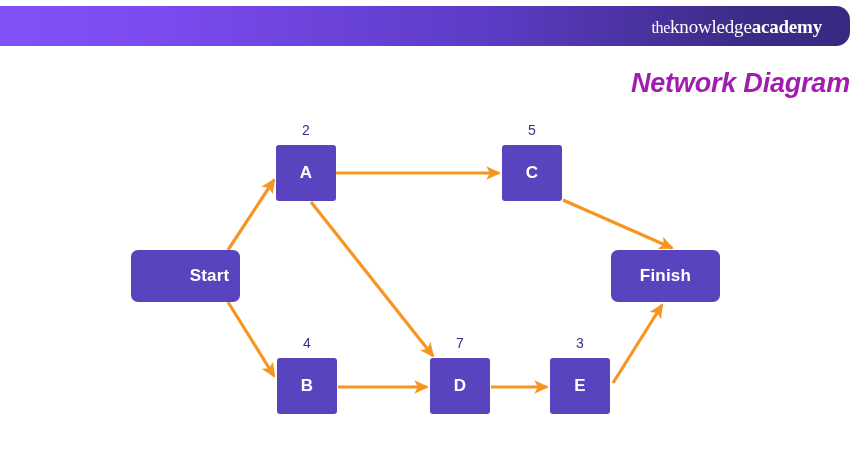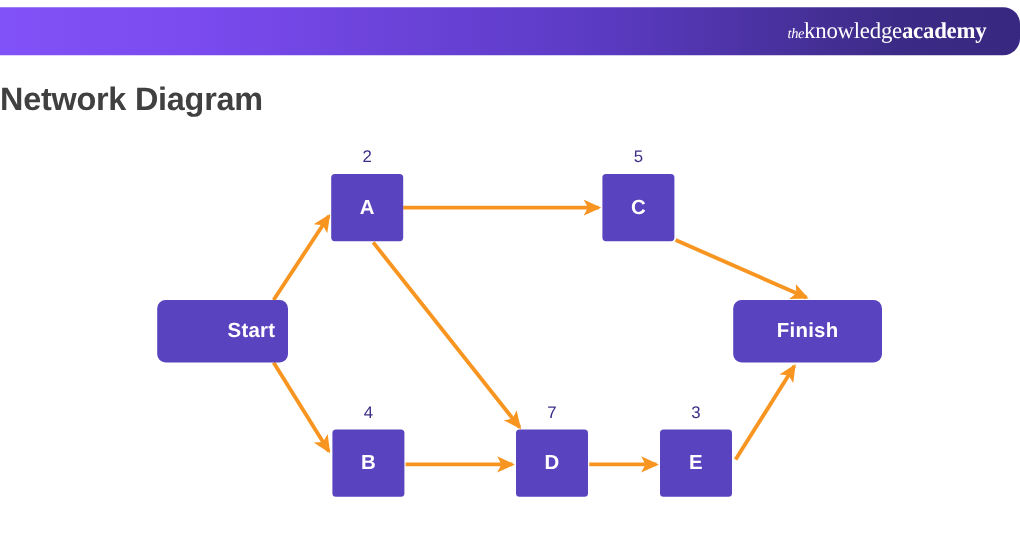--- a/index.html
+++ b/index.html
@@ -34,46 +34,46 @@
     right: 28px;
     top: 50%;
     transform: translateY(-50%);
     color: #ffffff;
     font-family: "Liberation Serif", serif;
     font-size: 19px;
     line-height: 1;
     white-space: nowrap;
   }
   #brand-logo .brand-the {
-    font-style: italic;
-    font-size: 12px;
+    font-size: 16px;
     letter-spacing: -0.3px;
   }
   #brand-logo .brand-knowledge {
     font-weight: normal;
     letter-spacing: -0.2px;
     margin-top: 16px;
   }
   #brand-logo .brand-academy {
     font-weight: bold;
     letter-spacing: -0.2px;
     font-family: Liberation Serif, serif;
   }
 
   
   #page-title {
     position: absolute;
     left: 0;
     top: 68px;
     width: 850px;
-    text-align: left;
-    color: #404040;
+    text-align: right;
+    color: #a21caf;
     font-size: 27px;
     font-weight: bold;
     letter-spacing: -0.2px;
+    font-style: italic;
   }
 
   
   #diagram {
     position: absolute;
     left: 0;
     top: 0;
     width: 850px;
     height: 450px;
   }
@@ -159,18 +159,18 @@
       </div>
       <div class="node-duration" style="left: 277px; width: 60px; top: 335px; color: rgb(59, 46, 134);">4</div>
       <div class="node task" style="left: 430px; top: 358px; width: 60px; height: 56px; background: rgb(90, 67, 190); color: rgb(255, 255, 255);">
         <span>D</span>
       </div>
       <div class="node-duration" style="left: 430px; width: 60px; top: 335px; color: rgb(59, 46, 134);">7</div>
       <div class="node task" style="left: 550px; top: 358px; width: 60px; height: 56px; background: rgb(90, 67, 190); color: rgb(255, 255, 255);">
         <span>E</span>
       </div>
       <div class="node-duration" style="left: 550px; width: 60px; top: 335px; color: rgb(59, 46, 134);">3</div>
-      <div class="node terminal" style="left: 611px; top: 250px; width: 124px; height: 52px; background: rgb(90, 67, 190); color: rgb(255, 255, 255);">
+      <div class="node terminal" style="left: 611px; top: 250px; width: 109px; height: 52px; background: rgb(90, 67, 190); color: rgb(255, 255, 255);">
         <span>Finish</span>
       </div>
     </div>
 
 </div>
 
 </body></html>

